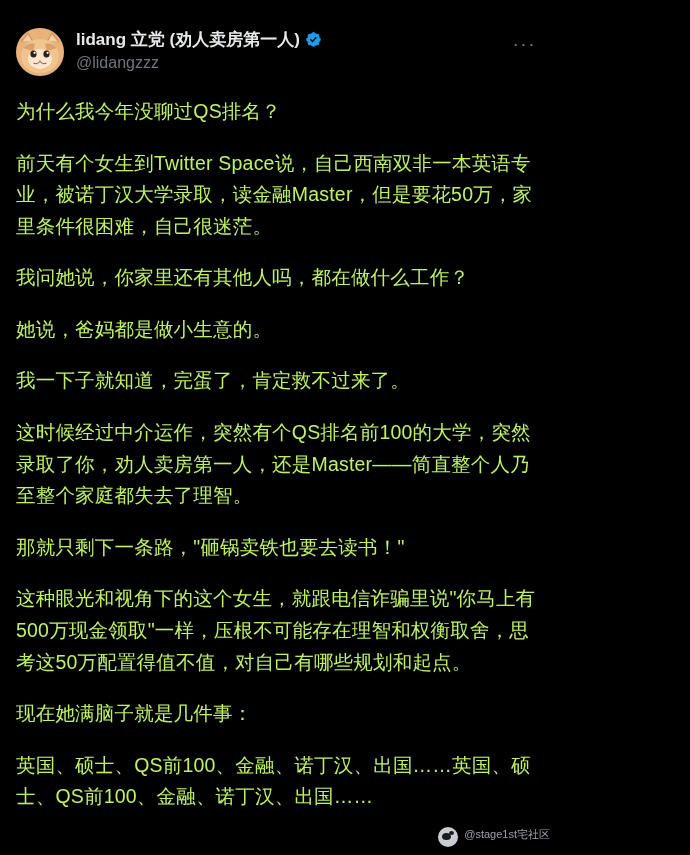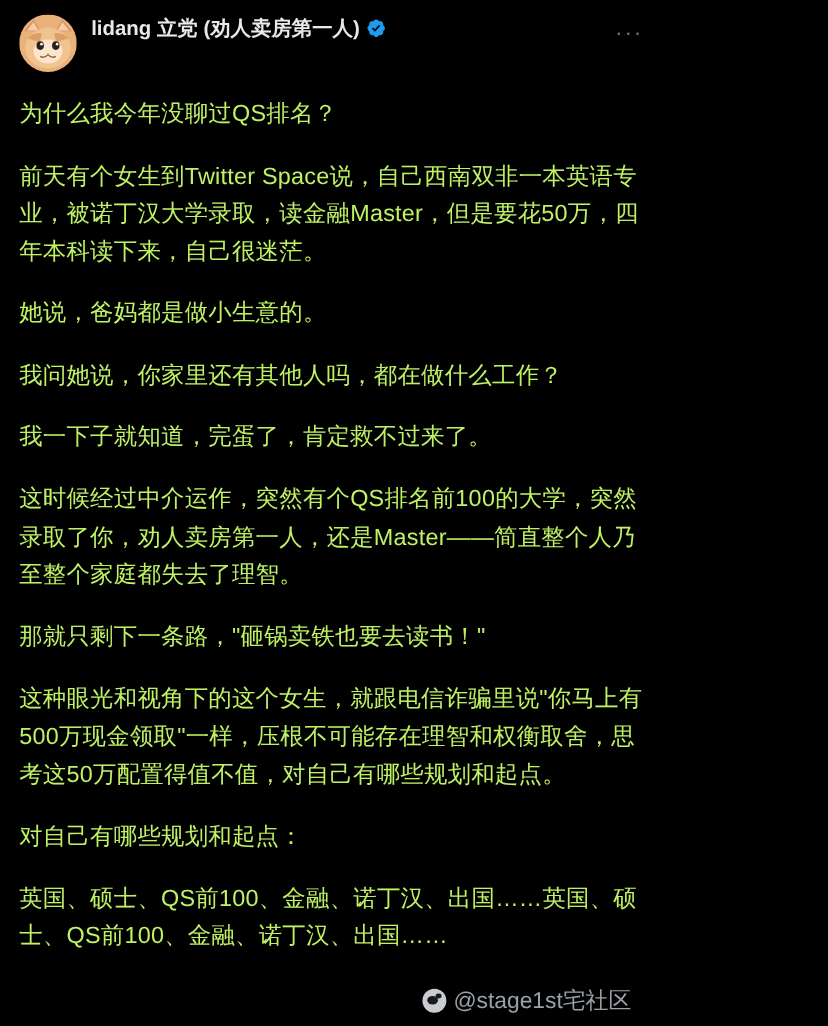--- a/index.html
+++ b/index.html
@@ -12,21 +12,21 @@
     width: 690px;
     height: 855px;
     overflow: hidden;
     font-family: "Liberation Sans", sans-serif;
     color: #e7e9ea;
   }
   .post {
     width: 554px;
     height: 855px;
     position: relative;
-    padding: 12px 16px 0 16px;
+    padding: 28px 16px 0 16px;
     border-radius: 29px;
   }
   .header {
     display: flex;
     align-items: flex-start;
     gap: 12px;
     height: 58px;
   }
   .avatar {
     width: 48px;
@@ -84,27 +84,27 @@
     color: #bef264;
     letter-spacing: 0.2px;
     word-break: break-word;
   }
   .content p {
     margin: 0 0 20px 0;
   }
   .content p:last-child { margin-bottom: 12px; }
   .watermark {
     position: absolute;
-    right: 28px;
+    right: 4px;
     bottom: 8px;
     display: flex;
-    align-items: center;
+    align-items: flex-start;
     gap: 6px;
     color: #9aa0a6;
-    font-size: 19px;
+    font-size: 11px;
   }
   .weibo-icon {
     width: 20px;
     height: 20px;
     flex: 0 0 20px;
     border-radius: 50%;
     background: #c9ccd1;
     display: inline-block;
     position: relative;
   }
@@ -157,34 +157,35 @@
     </div>
     <div class="identity">
       <div class="name-row">
         <span class="display-name">lidang 立党 (劝人卖房第一人)</span>
         <span class="verified">
           <svg width="17" height="17" viewBox="0 0 22 22" aria-hidden="true">
             <path fill="#1d9bf0" d="M20.396 11c-.018-.646-.215-1.275-.57-1.816-.354-.54-.852-.972-1.438-1.246.223-.607.27-1.264.14-1.897-.131-.634-.437-1.218-.882-1.687-.47-.445-1.053-.75-1.687-.882-.633-.13-1.29-.083-1.897.14-.273-.587-.704-1.086-1.245-1.44S11.647 1.62 11 1.604c-.646.017-1.273.213-1.813.568s-.969.854-1.24 1.44c-.608-.223-1.267-.272-1.902-.14-.635.13-1.22.436-1.69.882-.445.47-.749 1.055-.878 1.688-.13.633-.08 1.29.144 1.896-.587.274-1.087.705-1.443 1.245-.356.54-.555 1.17-.574 1.817.02.647.218 1.276.574 1.817.356.54.856.972 1.443 1.245-.224.606-.274 1.263-.144 1.896.13.634.433 1.218.877 1.688.47.443 1.054.747 1.687.878.633.132 1.29.084 1.897-.136.274.586.705 1.084 1.246 1.439.54.354 1.17.551 1.816.569.647-.016 1.276-.213 1.817-.567s.972-.854 1.245-1.44c.604.239 1.266.296 1.903.164.636-.132 1.22-.447 1.68-.907.46-.46.776-1.044.908-1.681s.075-1.299-.165-1.903c.586-.274 1.084-.705 1.439-1.246.354-.54.551-1.17.569-1.816zM9.662 14.85l-3.429-3.428 1.293-1.302 2.072 2.072 4.4-4.794 1.347 1.246z"></path>
           </svg>
         </span>
       </div>
+      <div class="handle">@lidangzzz</div>
     </div>
     <div class="more-btn">···</div>
   </div>
 
   <div class="content">
     <p>为什么我今年没聊过QS排名？</p>
-    <p>前天有个女生到Twitter Space说，自己西南双非一本英语专业，被诺丁汉大学录取，读金融Master，但是要花50万，四年本科读下来，自己很迷茫。</p>
+    <p>前天有个女生到Twitter Space说，自己西南双非一本英语专业，被诺丁汉大学录取，读金融Master，但是要花50万，家里条件很困难，自己很迷茫。</p>
+    <p>我问她说，你家里还有其他人吗，都在做什么工作？</p>
     <p>她说，爸妈都是做小生意的。</p>
-    <p>我问她说，你家里还有其他人吗，都在做什么工作？</p>
     <p>我一下子就知道，完蛋了，肯定救不过来了。</p>
     <p>这时候经过中介运作，突然有个QS排名前100的大学，突然录取了你，劝人卖房第一人，还是Master——简直整个人乃至整个家庭都失去了理智。</p>
     <p>那就只剩下一条路，"砸锅卖铁也要去读书！"</p>
     <p>这种眼光和视角下的这个女生，就跟电信诈骗里说"你马上有500万现金领取"一样，压根不可能存在理智和权衡取舍，思考这50万配置得值不值，对自己有哪些规划和起点。</p>
-    <p>对自己有哪些规划和起点：</p>
+    <p>现在她满脑子就是几件事：</p>
     <p>英国、硕士、QS前100、金融、诺丁汉、出国……英国、硕士、QS前100、金融、诺丁汉、出国……</p>
   </div>
 
   <div class="watermark">
     <span class="weibo-icon"></span>
     <span>@stage1st宅社区</span>
   </div>
 
 </div>
 

